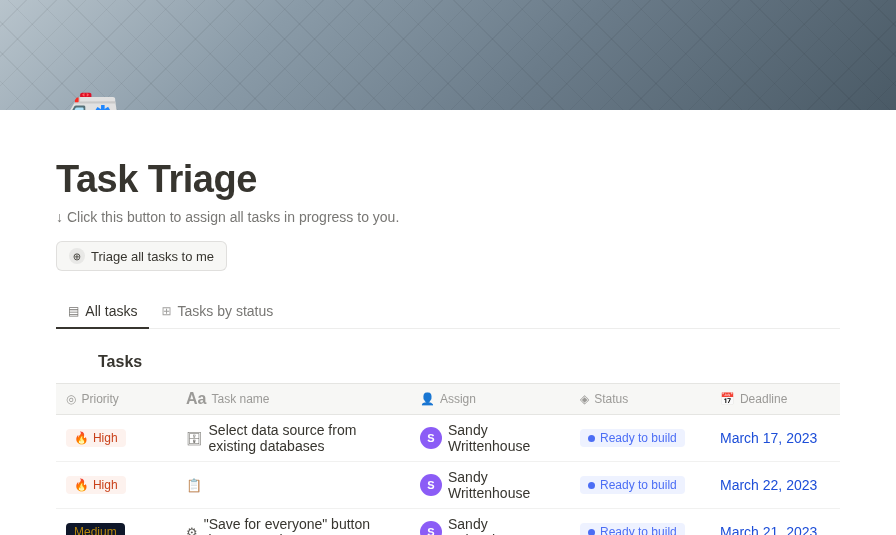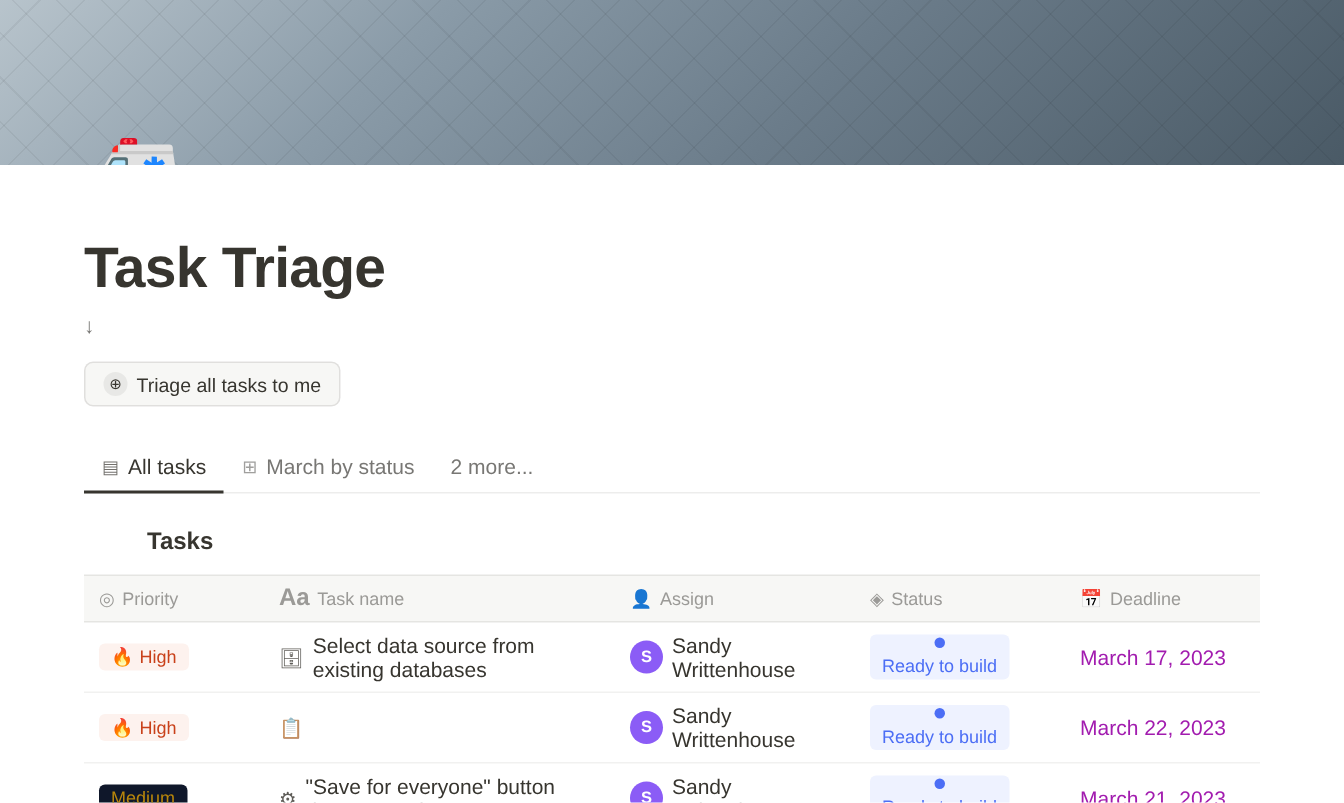--- a/index.html
+++ b/index.html
@@ -235,70 +235,67 @@
     }
 
     .status-badge {
       display: inline-flex;
       align-items: center;
       gap: 5px;
       padding: 2px 8px;
       border-radius: 4px;
       font-size: 12px;
       font-weight: 500;
-      flex-direction: column;
     }
 
     .status-ready {
       background: #eef2ff;
       color: #4c6ef5;
     }
 
     .status-dot {
       width: 7px;
       height: 7px;
       border-radius: 50%;
     }
 
     .dot-blue { background: #4c6ef5; }
 
     .deadline-text {
       font-size: 14px;
-      color: #a21caf;
+      color: #1d4ed8;
     }
   </style>
 </head>
 <body>
 
 <div class="hero-banner">
   <div class="page-icon">🚑</div>
 </div>
 
 <div class="page-content">
   <h1 class="page-title">Task Triage</h1>
   <div class="page-description">
     <span>↓</span>
+    <span>Click this button to assign all tasks in progress to you.</span>
   </div>
   <button class="triage-button">
     <div class="triage-icon">⊕</div>
     <span>Triage all tasks to me</span>
   </button>
 
   
   <div class="tabs-row">
     <div class="tab active">
       <span class="tab-icon">▤</span>
       <span>All tasks</span>
     </div>
     <div class="tab">
       <span class="tab-icon">⊞</span>
-      <span>March by status</span>
-    </div>
-    <div class="tab">
-      <span>2 more...</span>
+      <span>Tasks by status</span>
     </div>
   </div>
 </div>
 
 <div class="table-section">
   <div class="table-title">Tasks</div>
 
   <div class="table-container">
 
     <div class="table-header">

